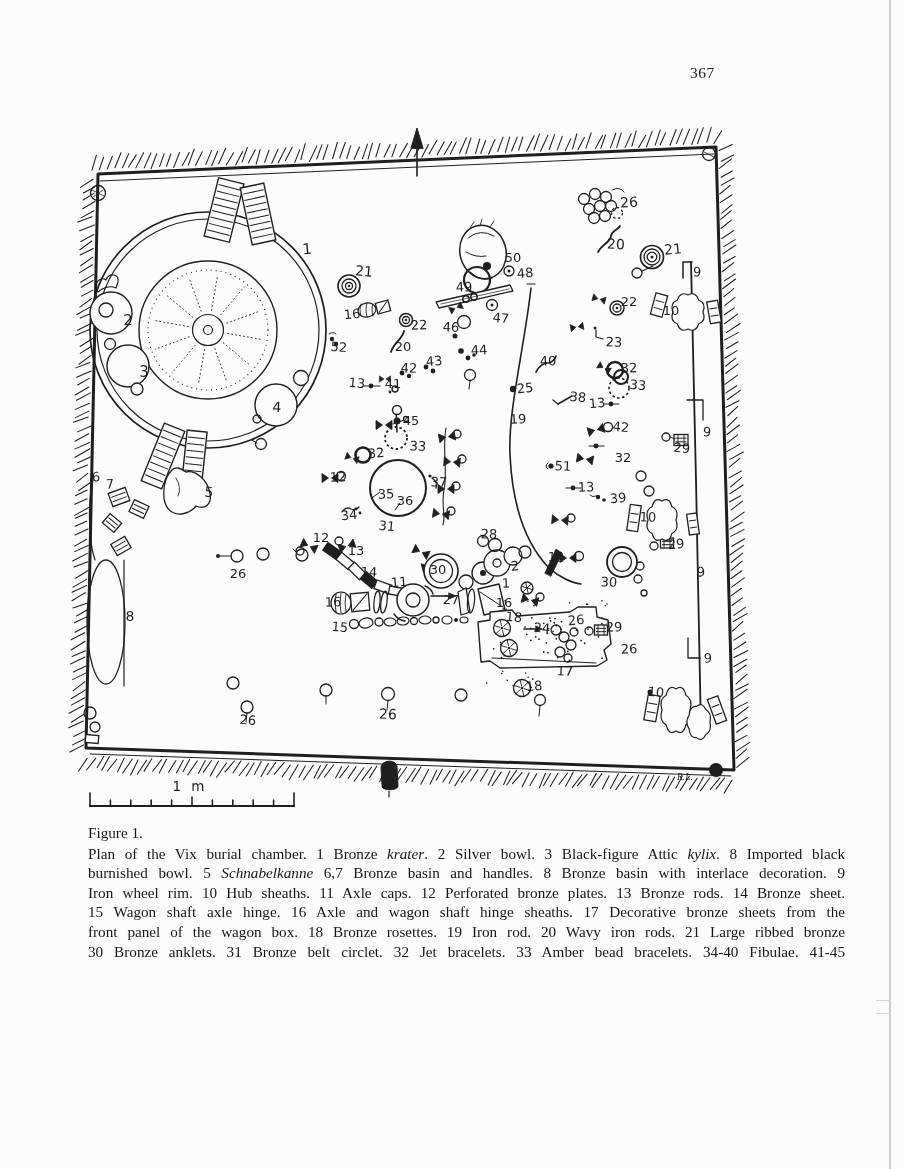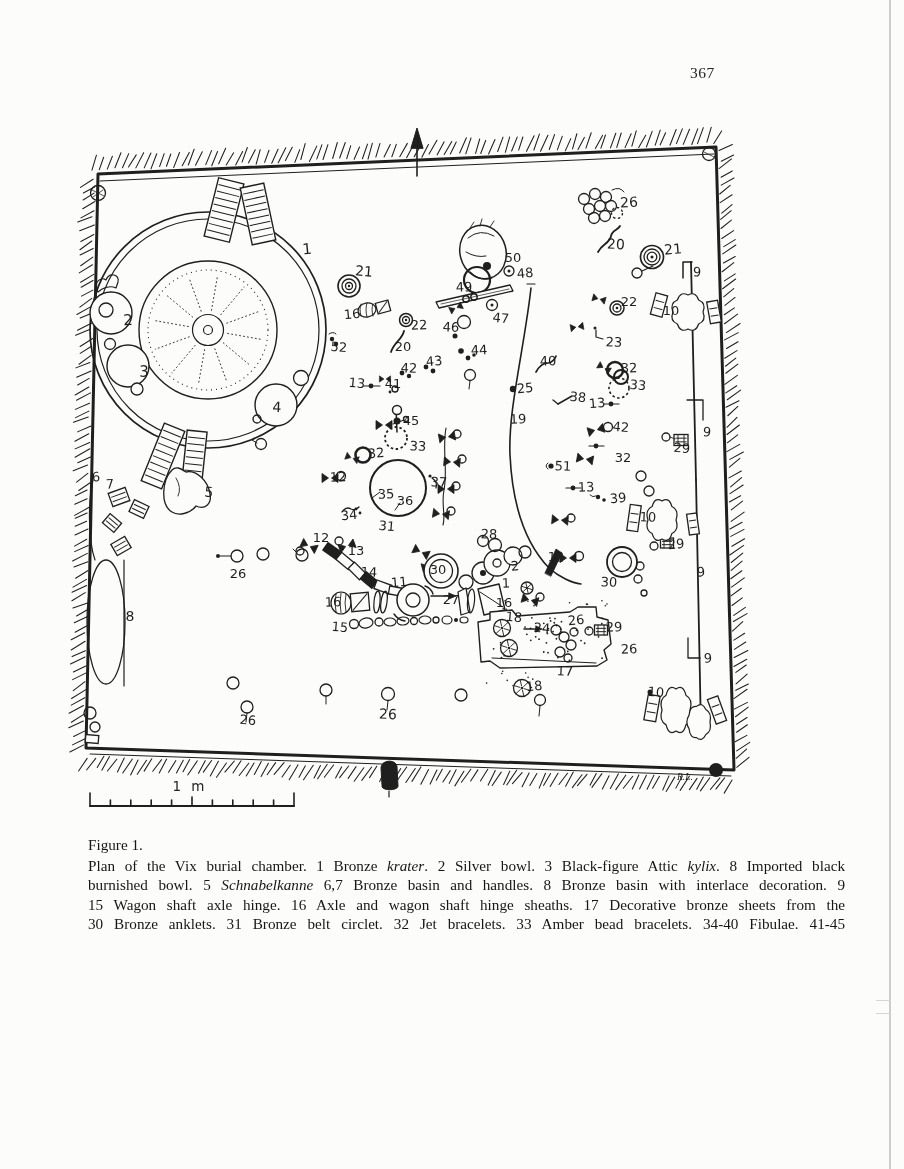--- a/index.html
+++ b/index.html
@@ -2,21 +2,21 @@
 <html><head>
 <meta charset="utf-8">
 <style>
   html,body{margin:0;padding:0;background:#e8e8e6;}
   .page{position:relative;width:904px;height:1169px;background:#fcfcfa;overflow:hidden;
         font-family:"Liberation Serif",serif;color:#1b1b1b;padding-left:16px;}
   .page-number{position:absolute;left:690px;top:64px;font-size:15.5px;letter-spacing:.5px;color:#222;}
   .figure-area{position:absolute;left:0;top:0;width:904px;height:1169px;}
   .figure-area svg{position:absolute;left:0;top:0;}
   .caption{position:absolute;left:88px;top:823px;width:757px;font-size:15.2px;line-height:19.6px;color:#161616;}
-  .figure-label{margin-bottom:1px;margin-top:12px;}
+  .figure-label{margin-bottom:1px;}
   .cap-line{text-align:justify;text-align-last:justify;}
   .cap-line.last{text-align:left;text-align-last:auto;}
   .cap-line em{}
   .scan-line{position:absolute;left:889px;top:0;width:2px;height:1169px;background:#cdcdca;}
   .scan-tick{position:absolute;left:876px;width:15px;height:1px;background:#d6d6d3;}
 </style>
 </head>
 <body>
 
 <div class="page">
@@ -956,21 +956,23 @@
         <text x="515" y="566" text-anchor="middle" dominant-baseline="central" font-size="13" font-family="DejaVu Sans, sans-serif" fill="#1f1f1f" transform="rotate(-5 515 566)">2</text>
         <text x="506" y="583" text-anchor="middle" dominant-baseline="central" font-size="13" font-family="DejaVu Sans, sans-serif" fill="#1f1f1f" transform="rotate(-2.5 506 583)">1</text>
       </svg>
   </div>
 
   <div class="caption">
     <div class="figure-label">Figure 1.</div>
     <div id="caption-lines">
         <div class="cap-line"><span>Plan of the Vix burial chamber. 1 Bronze </span><em>krater</em><span>. 2 Silver bowl. 3 Black-figure Attic </span><em>kylix</em><span>. 8 Imported black</span></div>
         <div class="cap-line"><span>burnished bowl. 5 </span><em>Schnabelkanne</em><span> 6,7 Bronze basin and handles. 8 Bronze basin with interlace decoration. 9</span></div>
+        <div class="cap-line"><span>Iron wheel rim. 10 Hub sheaths. 11 Axle caps. 12 Perforated bronze plates. 13 Bronze rods. 14 Bronze sheet.</span></div>
         <div class="cap-line"><span>15 Wagon shaft axle hinge. 16 Axle and wagon shaft hinge sheaths. 17 Decorative bronze sheets from the</span></div>
+        <div class="cap-line"><span>front panel of the wagon box. 18 Bronze rosettes. 19 Iron rod. 20 Wavy iron rods. 21 Large ribbed bronze</span></div>
         <div class="cap-line"><span>30 Bronze anklets. 31 Bronze belt circlet. 32 Jet bracelets. 33 Amber bead bracelets. 34-40 Fibulae. 41-45</span></div>
       </div>
   </div>
 
   <div class="scan-line"></div>
   <div class="scan-tick" style="top:1000px"></div>
   <div class="scan-tick" style="top:1013px"></div>
 </div>
 
 </body></html>

